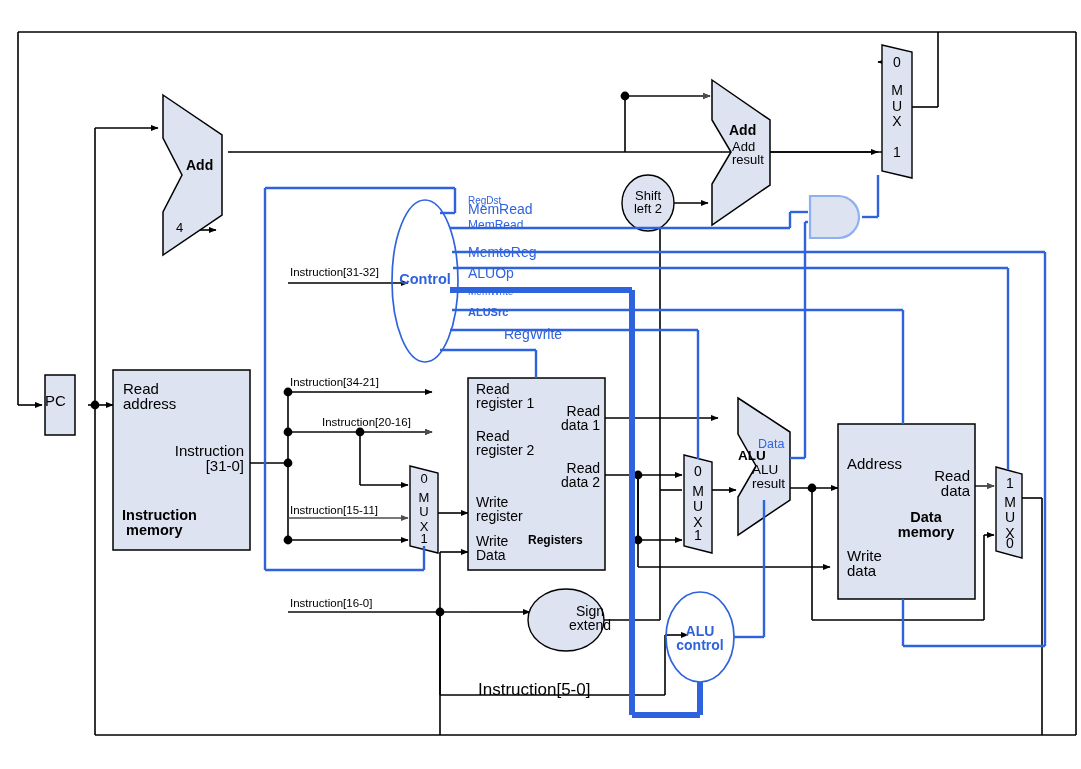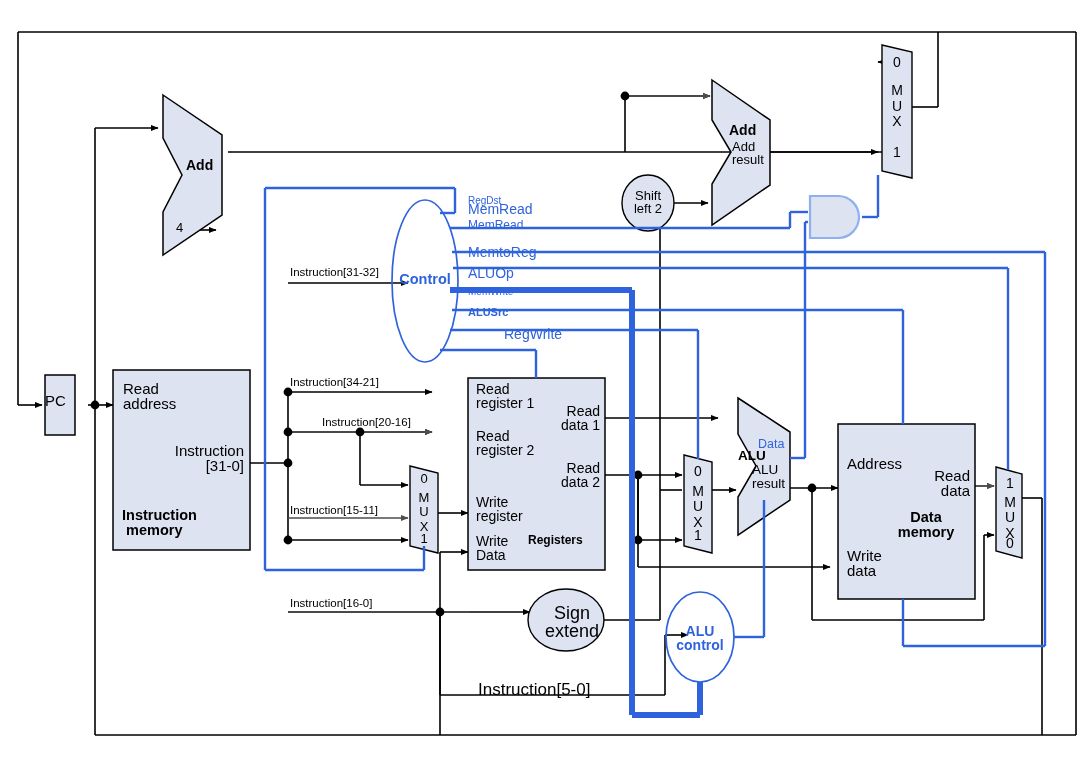--- a/index.html
+++ b/index.html
@@ -252,21 +252,21 @@
   <div class="lbl" style="left:476px;top:495px;font-size:14px;">Write
 register</div>
   <div class="lbl" style="left:476px;top:534px;font-size:14px;">Write
 Data</div>
   <div class="lbl rt" style="left:520px;top:404px;width:80px;font-size:14px;">Read
 data 1</div>
   <div class="lbl rt" style="left:520px;top:461px;width:80px;font-size:14px;">Read
 data 2</div>
   <div class="lbl b" style="left:528px;top:534px;font-size:12px;">Registers</div>
 
-  <div class="lbl ctr" style="left:542px;top:604px;width:60px;font-size:18px;">Sign
+  <div class="lbl ctr" style="left:560px;top:604px;width:60px;font-size:14px;">Sign
 extend</div>
 
   <div class="lbl b" style="left:738px;top:449px;font-size:13.5px;">ALU</div>
   <div class="lbl" style="left:752px;top:463px;font-size:13.5px;">ALU
 result</div>
   <div class="lbl blue-lbl" style="left:758px;top:438px;font-size:12.5px;">Data</div>
 
   <div class="lbl b blue-lbl ctr" style="left:668px;top:624px;width:64px;font-size:14px;">ALU
 control</div>
 

